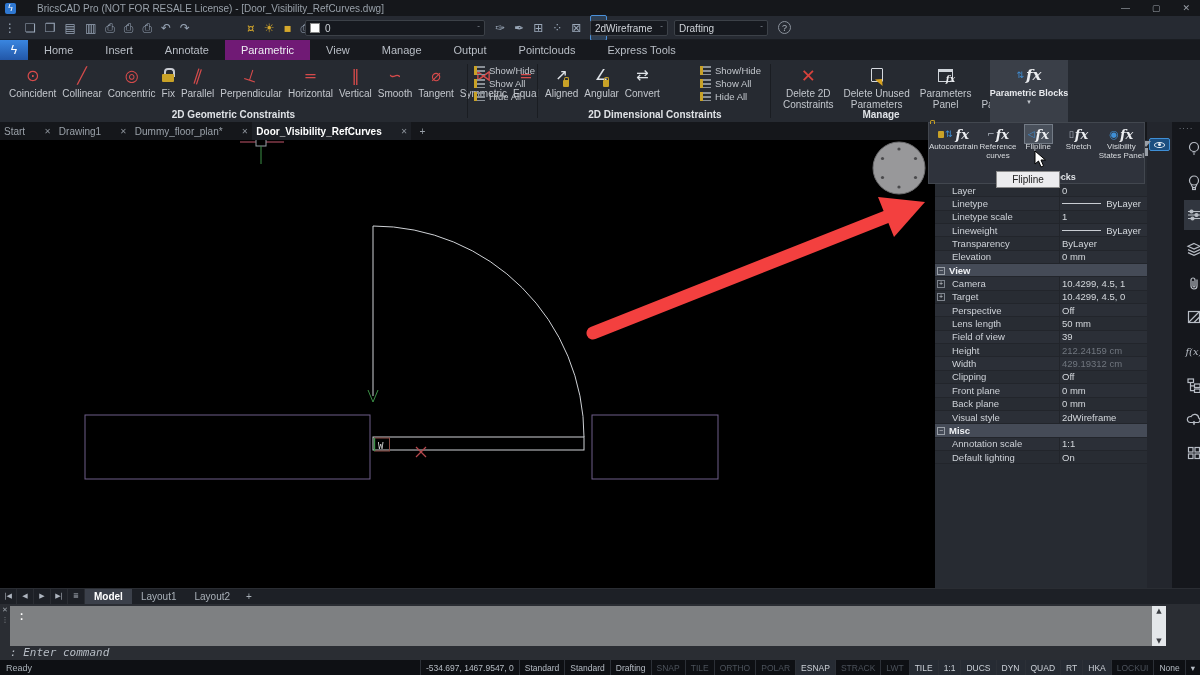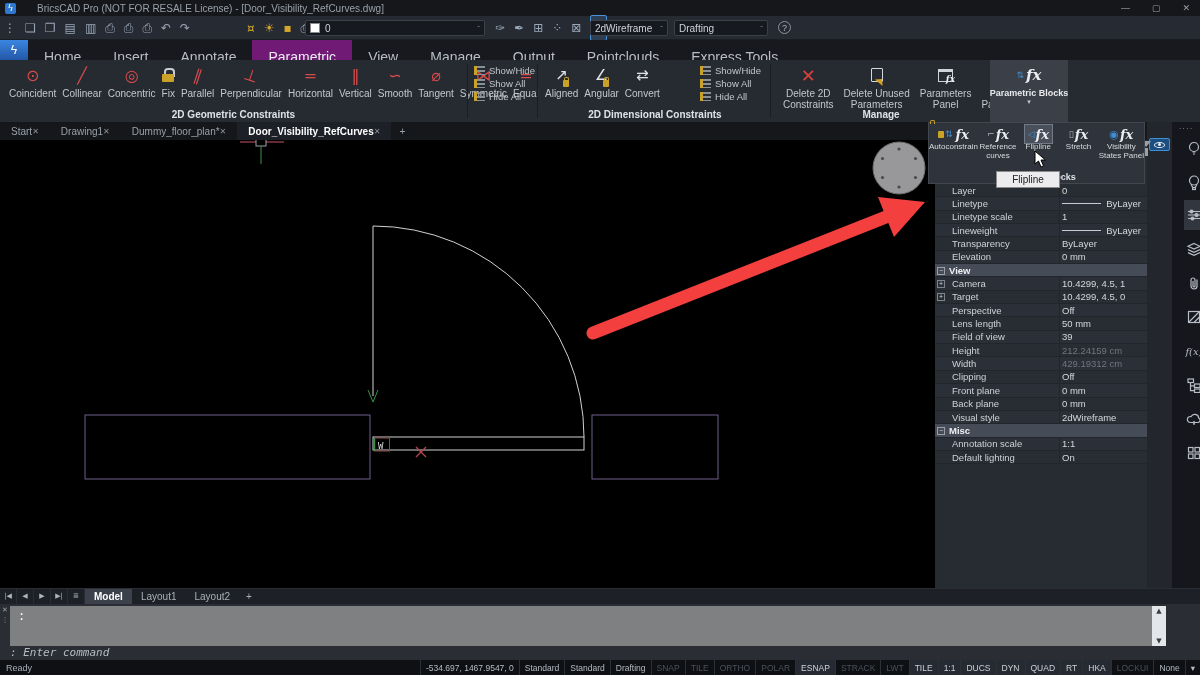--- a/index.html
+++ b/index.html
@@ -21,21 +21,21 @@
   .tbi.gold{color:#d4a72c}
   .tbi.boxed{border:1px solid #4a90d9;background:#2d3e52;padding:0 2px;border-radius:2px}
   .combo{position:absolute;top:4px;height:16px;background:#16191f;border:1px solid #3c4148;border-radius:2px;display:flex;align-items:center;padding:0 4px;color:#cfd3d9}
   .combo .chev{margin-left:auto;color:#8b929c;font-size:8px}
   #layer-swatch{width:10px;height:10px;background:#fff;border:1px solid #888;margin-right:5px}
   #help-btn{left:778px;top:5px;width:13px;height:13px;border:1px solid #8b929c;border-radius:50%;color:#aeb5bf;font-size:9px;text-align:center;line-height:12px}
 
   
   #ribbontabs{left:0;top:40px;width:1200px;height:20px;background:#17191e;display:flex;align-items:stretch}
   #ribbon-logo{width:28px;background:linear-gradient(180deg,#3a86e0,#2257a8);color:#fff;text-align:center;line-height:20px;font-size:12px}
-  .rtab{padding:7px 16px;line-height:20px;color:#b9bec6;font-size:14px}
+  .rtab{padding:0 16px;line-height:20px;color:#b9bec6;font-size:11px}
   .rtab.active{background:#701a75;color:#eceef2}
 
   
   #ribbon{left:0;top:60px;width:1200px;height:62px;background:#262a31}
   .rgroup-title{position:absolute;bottom:2px;left:0;right:0;text-align:center;font-weight:bold;color:#dfe2e6;font-size:10px}
   .vsep{position:absolute;top:4px;bottom:4px;width:1px;background:#1a1d22}
   .ritems{position:absolute;left:6px;top:2px;display:flex}
   .ritem{display:flex;flex-direction:column;align-items:center;padding:0 3px;position:relative}
   .ricon{height:26px;display:flex;align-items:center;justify-content:center;font-size:16px;color:#d64b4b;font-family:"DejaVu Sans",sans-serif;position:relative}
   .ritem .rlabel{font-size:10px;color:#c3c7cd;white-space:nowrap}
@@ -62,21 +62,21 @@
   .tableicon::after{content:"fx";position:absolute;right:-3px;bottom:-3px;font:italic bold 9px "DejaVu Serif",serif;color:#eceef1}
   .userparam{font-size:9px;color:#dfe3e8;text-align:right;line-height:10px}
   #pb-button{left:990px;top:0;width:78px;height:62px;background:#3a3f48;display:flex;flex-direction:column;align-items:center;padding-top:6px}
   .fxicon{font:italic bold 15px "DejaVu Serif",serif;color:#eceef1}
   .pbarrows{color:#3f8fd6;font-size:9px;margin-right:2px}
   #pb-label{font-weight:bold;font-size:9px;color:#e8eaee;margin-top:4px;white-space:nowrap}
   #pb-caret{font-size:7px;color:#c3c7cd}
 
   
   #doctabs{left:0;top:122px;width:1200px;height:18px;background:#15171b;display:flex;align-items:stretch}
-  .dtab{display:flex;align-items:center;gap:0;padding:0 11px;color:#9aa1a9;font-size:10px}
+  .dtab{display:flex;align-items:center;gap:19px;padding:0 4px;color:#9aa1a9;font-size:10px}
   .dtab .x{font-size:8px;color:#8a9098}
   .dtab.active{color:#fff;font-weight:bold;background:#1d2026}
   #dtab-add{padding:0 8px;color:#9aa1a9;align-self:center}
 
   
   #canvas{left:0;top:140px;width:935px;height:448px;background:#000}
   #props{left:935px;top:140px;width:212px;height:448px;background:#272b32}
   #props-rows{position:absolute;left:0;top:44px;right:0}
   .prow{position:relative;height:13.35px;display:flex;align-items:center;border-bottom:1px solid #22252b;background:#282c33}
   .prow:nth-child(even){background:#2b2f37}

